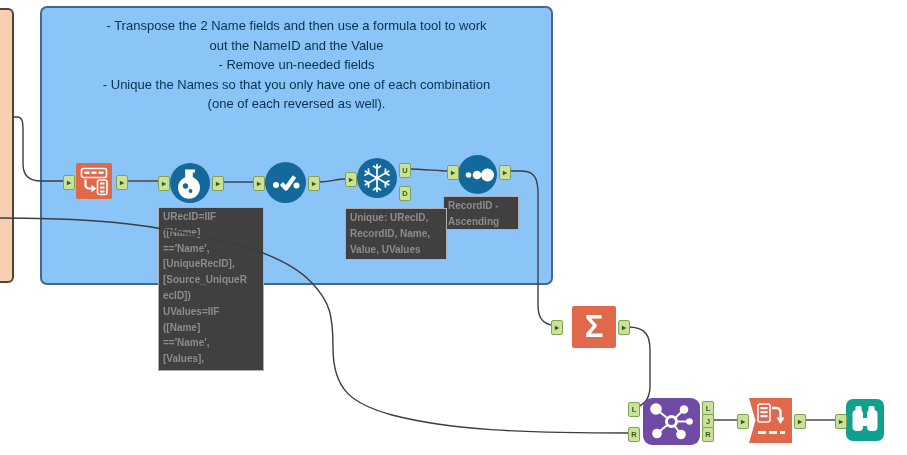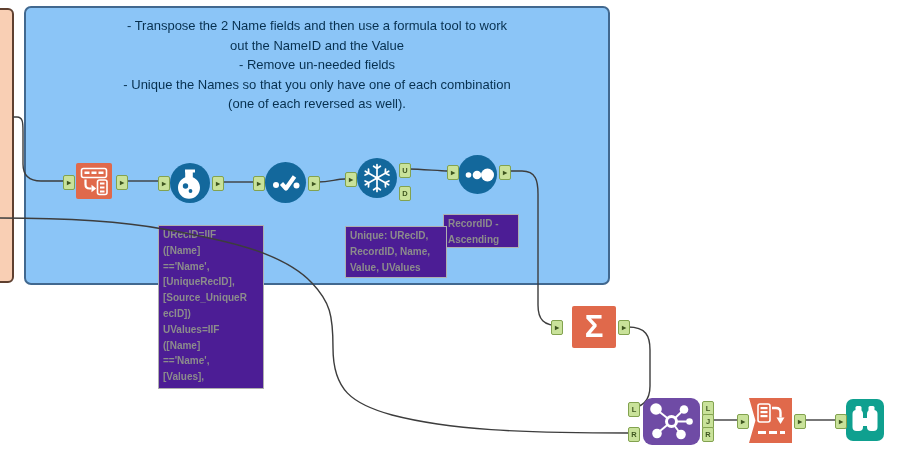--- a/index.html
+++ b/index.html
@@ -4,37 +4,37 @@
 <style>
   html,body{margin:0;padding:0;}
   body{
     width:907px;height:455px;position:relative;overflow:hidden;
     background:#ffffff;
     font-family:"Liberation Sans", sans-serif;
   }
   .abs{position:absolute;box-sizing:border-box;}
   
   .blue-box{
-    left:24px;top:6px;width:586px;height:279px;
+    left:40px;top:6px;width:513px;height:279px;
     background:#8BC5F7;border:2px solid #41688F;border-radius:7px;
   }
   .blue-box .comment-text{
     position:absolute;left:0;right:0;top:8px;
     text-align:center;white-space:pre-line;
     font-size:13px;line-height:19.5px;color:#07304F;
   }
   .peach-box{
     left:-30px;top:8px;width:44px;height:275px;
     background:#F9CFB4;border:2px solid #5F4030;border-radius:6px;
   }
   
   .annotation{
-    background:#4c1d95;border:1px solid #AFAFAF;
+    background:#404040;border:1px solid #AFAFAF;
     color:#8C8C8C;font-size:10px;font-weight:600;line-height:15.8px;
-    padding:1px 4px;white-space:pre-line;overflow:hidden;margin-top:18px;
+    padding:1px 4px;white-space:pre-line;overflow:hidden;
   }
   #ann-formula{left:158px;top:207px;width:106px;height:164px;}
   #ann-sort{left:443px;top:196px;width:76px;height:34px;}
   #ann-unique{left:345px;top:208px;width:102px;height:52px;}
   
   svg.wires{position:absolute;left:0;top:0;pointer-events:none;}
   svg.wires path{stroke:#3D3D3D;stroke-width:1.4;fill:none;pointer-events:stroke;}
   
   .tool{position:absolute;}
   .tool.square{border-radius:2px;}

